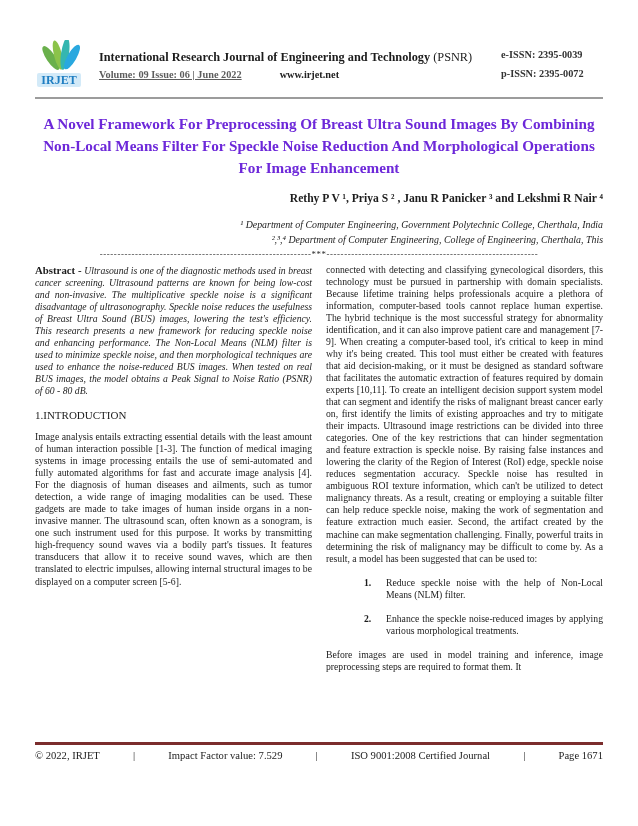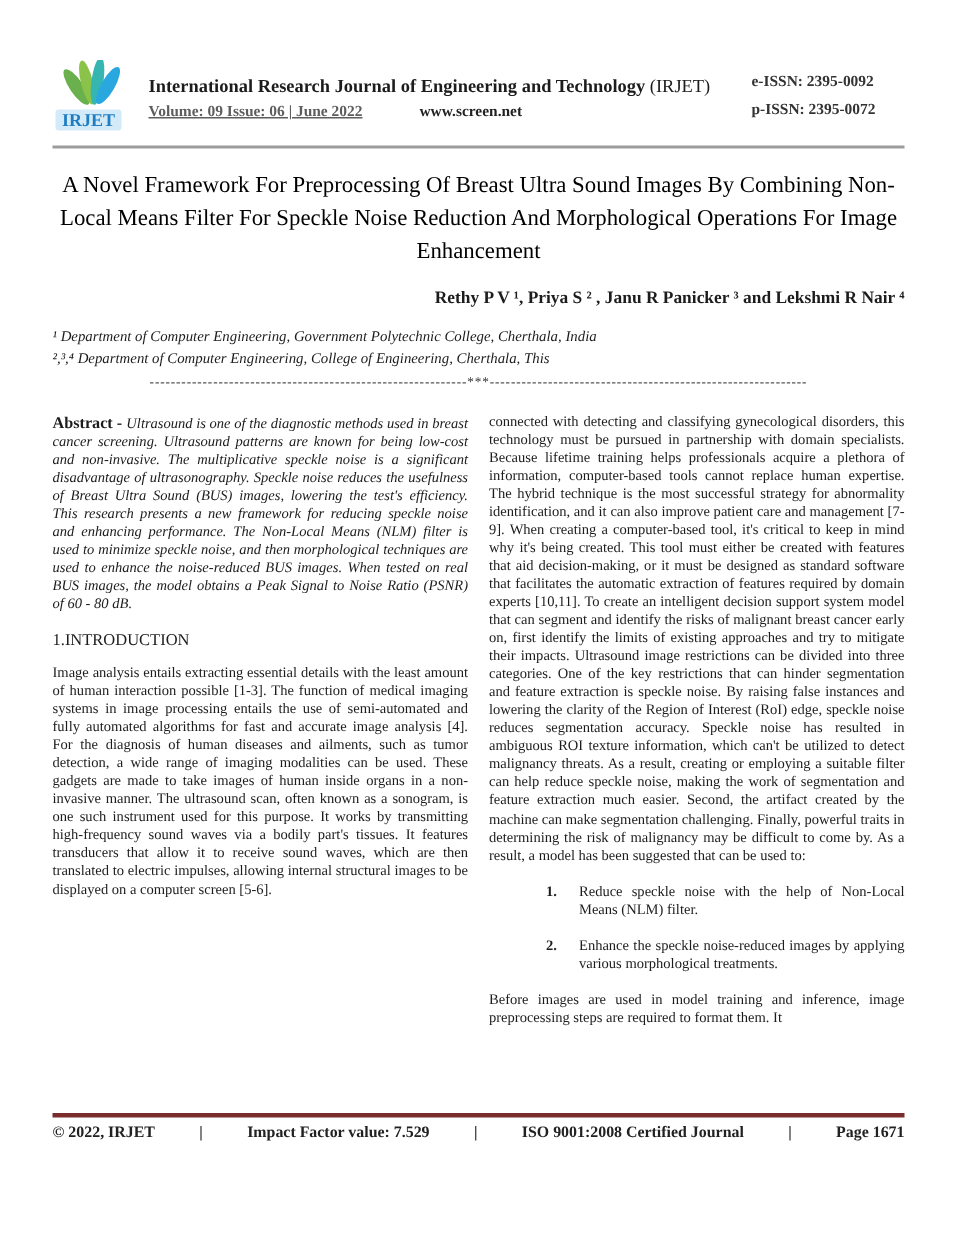--- a/index.html
+++ b/index.html
@@ -16,44 +16,44 @@
   .hdr-mid { flex:1; padding-left:6px; }
   .hdr-title { font-size:12.3px; font-weight:bold; white-space:nowrap; }
   .hdr-title .paren { font-weight:normal; }
   .hdr-sub { display:flex; margin-top:4px; font-size:10.3px; font-weight:bold; }
   .hdr-vol { color:#5d5d5d;text-decoration:underline; }
   .hdr-web { margin-left:38px; color:#222; }
   .hdr-issn { flex:0 0 102px; text-align:left; font-size:10.3px; font-weight:bold; color:#333; line-height:1.8; }
 
   
   .paper-title { margin:14px auto 0; max-width:584px; text-align:center;
-    font-size:15.2px; font-weight:normal; line-height:1.45; color:#000000; }
+    font-size:15.2px; font-weight:bold; line-height:1.45; color:#6d28d9; }
   .authors { margin-top:13px; text-align:right; font-size:11.6px; font-weight:bold; }
-  .affils { margin-top:13px; text-align:left; font-style:italic; font-size:9.9px; line-height:1.5; }
+  .affils { margin-top:13px; text-align:right; font-style:italic; font-size:9.9px; line-height:1.5; }
   .star-sep { margin-top:1px; text-align:center; font-size:8.8px; letter-spacing:0.6px;
     white-space:nowrap; overflow:hidden; color:#2a2a2a; }
 
   
-  .cols { display:flex; gap:14px; margin-top:17px;justify-content:center; }
+  .cols { display:flex; gap:14px; margin-top:5px;justify-content:center; }
   .col { flex:1; min-width:0; font-size:9.7px; line-height:1.24; text-align:justify; }
   .col p { margin:0 0 9px 0; }
   .abstract-label { font-weight:bold; font-size:10.8px; font-style:normal; }
   .abstract-body { font-style:italic; }
   .kw-label { font-weight:bold; }
   .sec-head { font-weight:normal; font-size:11px; margin:11px 0 9px 0; text-align:left; }
   .num-list { margin:12px 0 9px 38px; }
   .li { display:flex; margin-bottom:12px; }
   .li-num { flex:0 0 22px; font-weight:bold; }
   .li-text { flex:1; text-align:justify; }
 
   
   .ftr { position:absolute; left:35px; right:35px; top:742px;
     border-top:3px solid #7b2d2d; padding-top:5px;
     display:flex; justify-content:space-between; align-items:baseline;
-    font-size:10.6px; font-weight:bold; color:#222; }
+    font-size:10.6px; font-weight:normal; color:#222; }
   .ftr .sep { color:#222; }
 
   
   .logo-svg { display:block; }
 </style>
 </head>
 <body>
 
 <div class="page">
   <div class="content">
@@ -63,28 +63,28 @@
         <svg class="logo-svg" width="56" height="50" viewBox="0 0 56 50">
           <ellipse cx="16" cy="18" rx="4.5" ry="14" transform="rotate(-34 16 18)" fill="#6ab04c"></ellipse>
           <ellipse cx="23" cy="15" rx="4" ry="15" transform="rotate(-14 23 15)" fill="#8bc34a"></ellipse>
           <ellipse cx="30" cy="14" rx="4" ry="16" transform="rotate(8 30 14)" fill="#35b6b0"></ellipse>
           <ellipse cx="37" cy="17" rx="4.5" ry="14" transform="rotate(30 37 17)" fill="#29a8df"></ellipse>
           <rect x="2" y="33" width="44" height="14" rx="2" fill="#d3eaf8"></rect>
           <text x="24" y="44" text-anchor="middle" font-size="12" font-weight="bold" font-family="Liberation Serif, serif" fill="#1f7ec2">IRJET</text>
         </svg>
       </div>
       <div class="hdr-mid">
-        <div class="hdr-title"><span>International Research Journal of Engineering and Technology</span><span class="paren"> (IRJET)</span></div>
+        <div class="hdr-title"><span>International Research Journal of Engineering and Technology</span><span class="paren"> (PSNR)</span></div>
         <div class="hdr-sub">
           <span class="hdr-vol">Volume: 09 Issue: 06 | June 2022</span>
-          <span class="hdr-web">www.screen.net</span>
+          <span class="hdr-web">www.irjet.net</span>
         </div>
       </div>
       <div class="hdr-issn">
-        <div>e-ISSN: 2395-0092</div>
+        <div>e-ISSN: 2395-0039</div>
         <div>p-ISSN: 2395-0072</div>
       </div>
     </div>
 
     <div class="paper-title">A Novel Framework For Preprocessing Of Breast Ultra Sound Images By Combining Non-Local Means Filter For Speckle Noise Reduction And Morphological Operations For Image Enhancement</div>
     <div class="authors">Rethy P V ¹, Priya S ² , Janu R Panicker ³ and Lekshmi R Nair ⁴</div>
     <div class="affils">
       <div>¹ Department of Computer Engineering, Government Polytechnic College, Cherthala, India</div>
       <div>²,³,⁴ Department of Computer Engineering, College of Engineering, Cherthala, This</div>
     </div>

